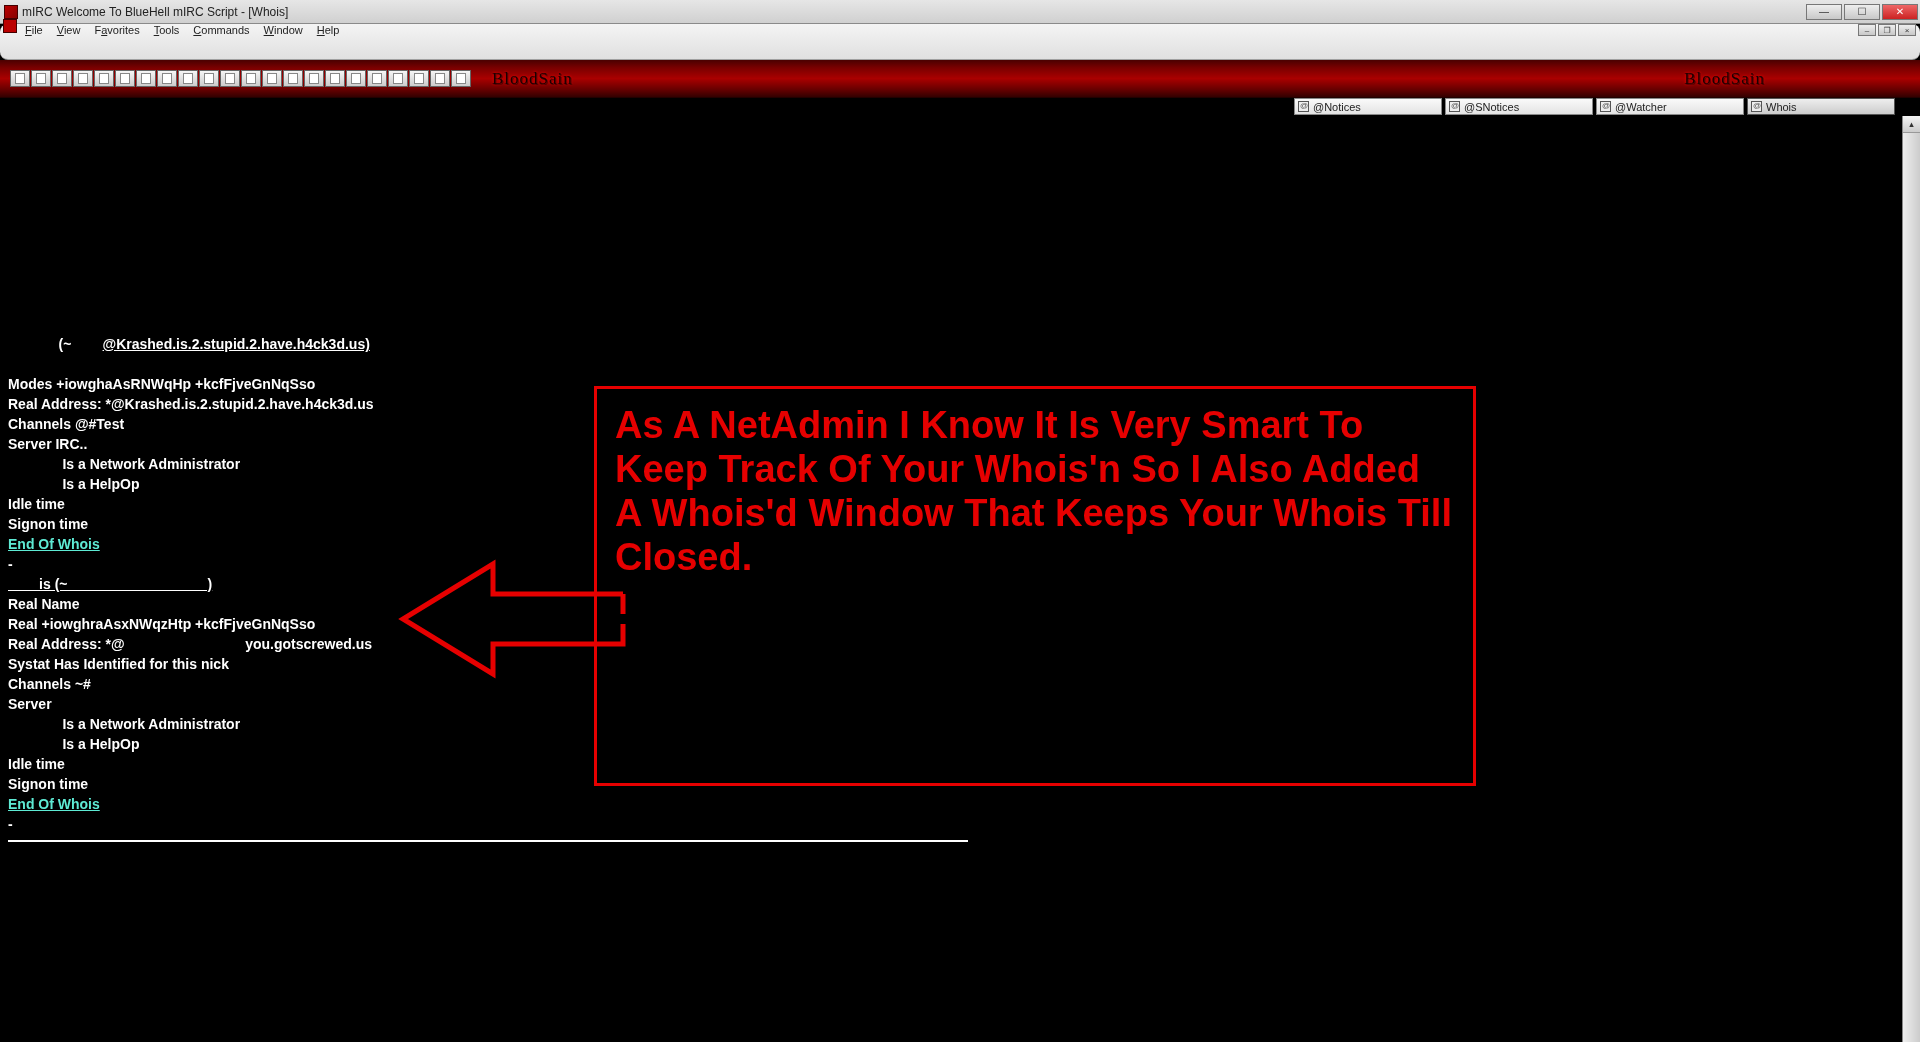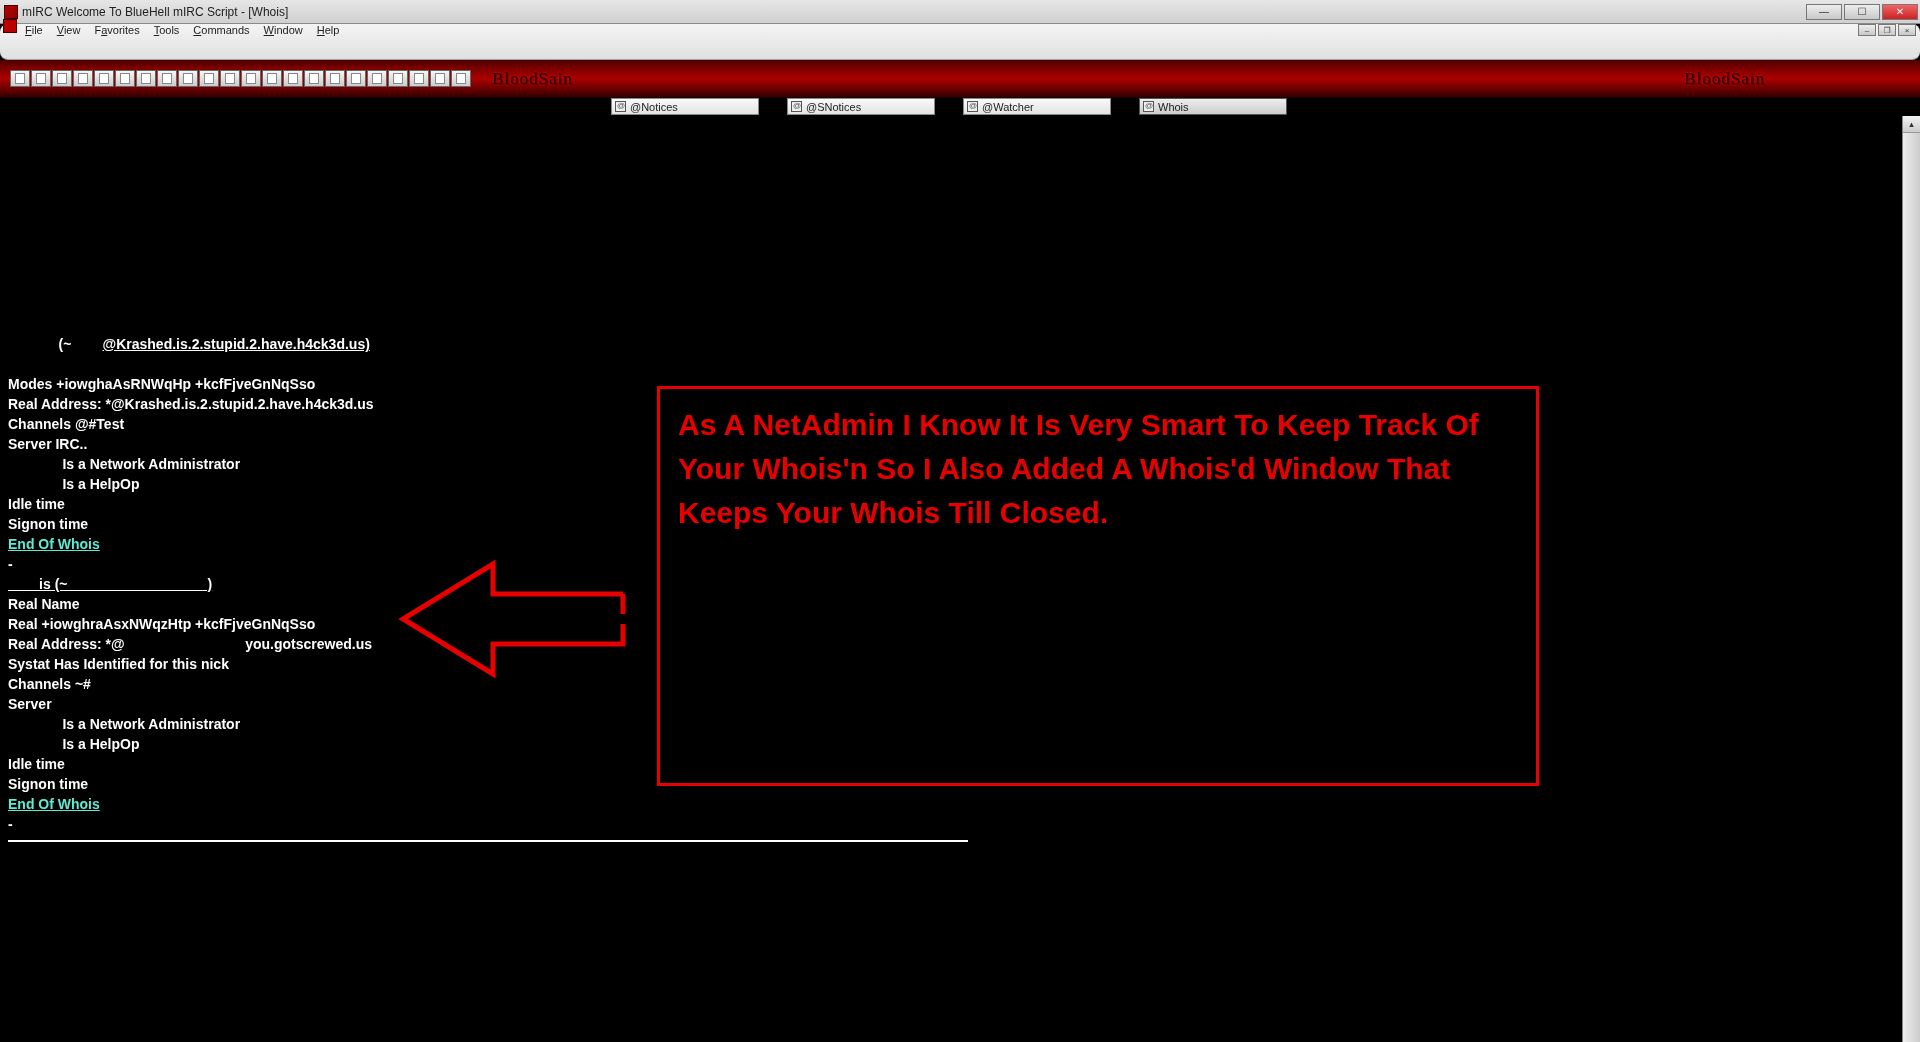--- a/index.html
+++ b/index.html
@@ -91,23 +91,22 @@
   letter-spacing: 1px;
   margin-left: 20px;
 }
 .brand.right { position: absolute; right: 155px; }
 
 
 .tab-row {
   height: 18px;
   background: #000;
   display: flex;
-  justify-content: center;
+  justify-content: flex-end;
   padding-right: 25px;
-  gap: 25px;
 }
 .wtab {
   width: 148px;
   height: 17px;
   margin-left: 3px;
   background: linear-gradient(to bottom,#fafafa,#e3e3e3);
   border: 1px solid #888;
   display: flex;
   align-items: center;
   font-size: 11px;
@@ -167,28 +166,28 @@
   display: block;
   width: 960px;
   height: 2px;
   background: #fff;
   margin-top: 6px;
 }
 
 
 .anno-box {
   position: absolute;
-  left: 657px;
+  left: 594px;
   top: 270px;
   width: 882px;
   height: 400px;
   border: 3px solid #e60000;
   padding: 14px 18px;
   font-family: Arial, sans-serif;
-  font-size: 30px;
+  font-size: 38px;
   font-weight: bold;
   color: #e60000;
   line-height: 44px;
 }
 .anno-arrow {
   position: absolute;
   left: 398px;
   top: 438px;
 }
 .anno-arrow svg path { fill: none; stroke: #e60000; stroke-width: 5; }

